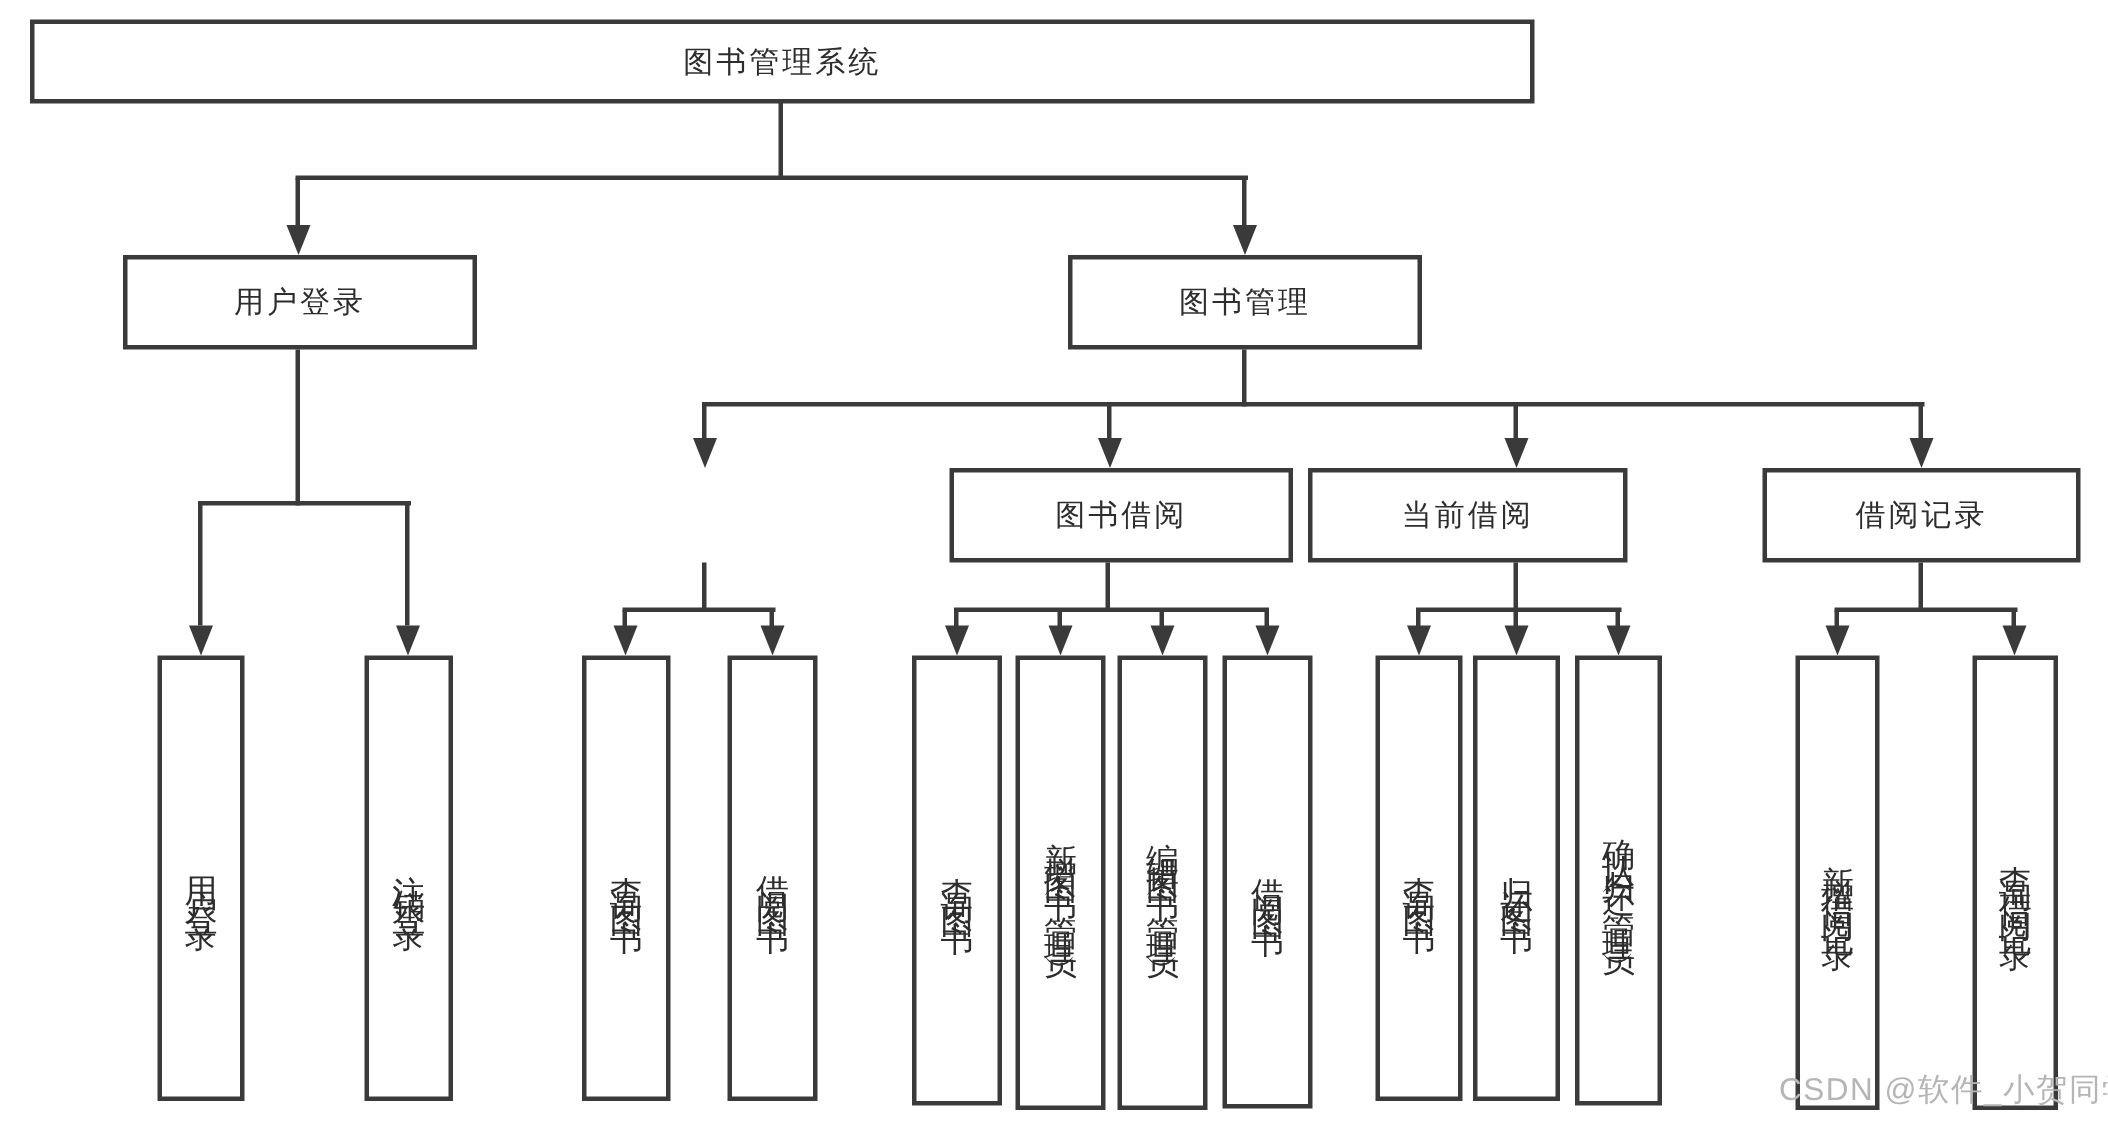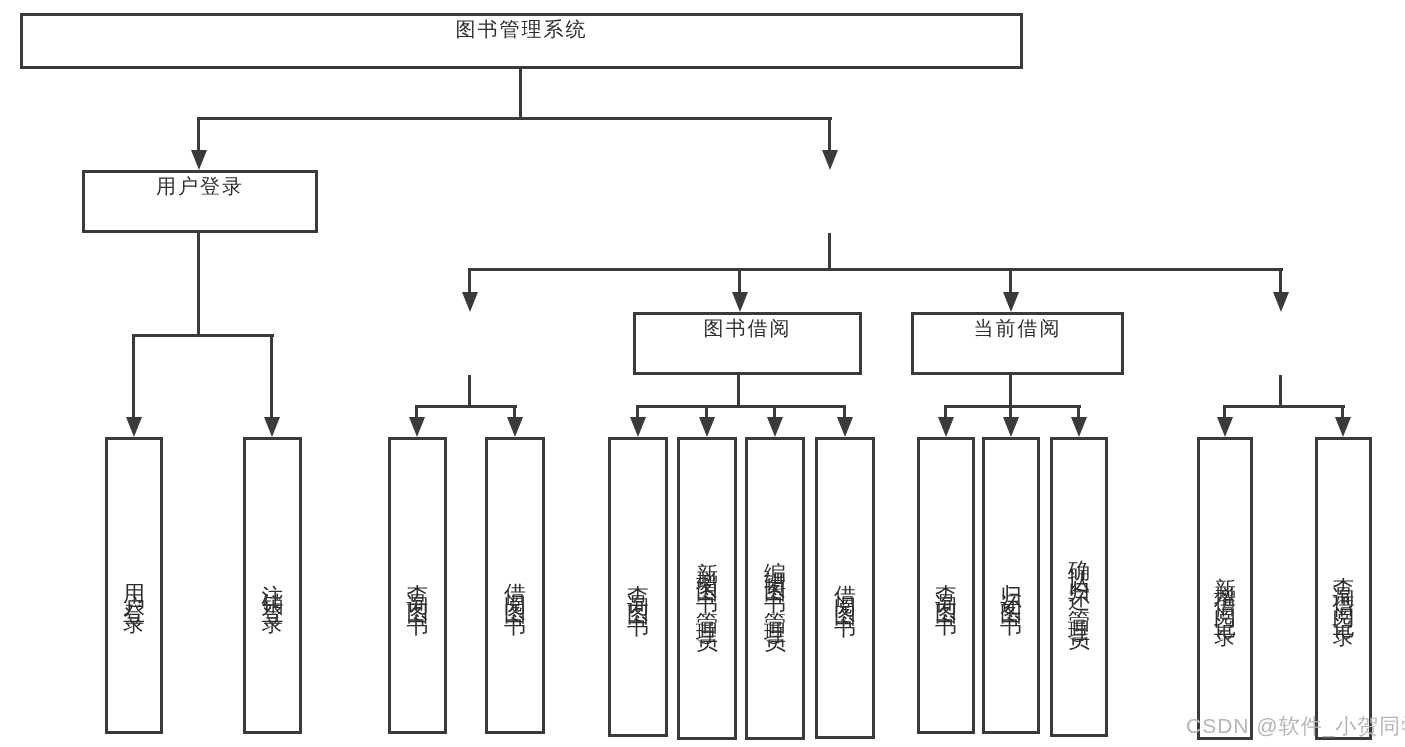--- a/index.html
+++ b/index.html
@@ -21,21 +21,21 @@
   .hl{position:absolute;height:3px;background:var(--line);}
   .ar{position:absolute;width:0;height:0;
       border-left:8px solid transparent;
       border-right:8px solid transparent;
       border-top:20px solid var(--line);}
   
   .box{
     position:absolute;height:63px;
     box-sizing:border-box;border:3px solid var(--line);
     background:var(--background);
-    display:flex;align-items:flex-start;justify-content:center;
+    display:flex;align-items:center;justify-content:center;
     font-size:20px;letter-spacing:2px;color:var(--text);
   }
   
   .leaf{
     position:absolute;top:437px;
     box-sizing:border-box;border:3px solid var(--line);
     background:var(--background);
     display:flex;align-items:center;justify-content:center;
   }
   .vtxt{
@@ -62,20 +62,23 @@
   <div class="vl" style="left:519px;top:68px;height:51px"></div>
   <div class="hl" style="left:197px;top:117px;width:635px"></div>
   <div class="vl" style="left:197px;top:119px;height:33px"></div>
   <div class="vl" style="left:828px;top:119px;height:33px"></div>
   <div class="ar" style="left:191px;top:150px"></div>
   <div class="ar" style="left:822px;top:150px"></div>
 
   <div class="box" style="left:82px;top:170px;width:236px">
     <span>用户登录</span>
   </div>
+  <div class="box" style="left:712px;top:170px;width:236px">
+    <span>图书管理</span>
+  </div>
 
   <div class="vl" style="left:197px;top:233px;height:104px"></div>
   <div class="hl" style="left:132px;top:334px;width:142px"></div>
   <div class="vl" style="left:132px;top:336px;height:81px"></div>
   <div class="vl" style="left:270px;top:336px;height:81px"></div>
   <div class="ar" style="left:126px;top:417px"></div>
   <div class="ar" style="left:264px;top:417px"></div>
 
   <div class="leaf" style="left:105px;width:58px;height:297px">
     <span class="vtxt">用户登录</span>
@@ -91,22 +94,25 @@
   <div class="vl" style="left:1009px;top:270px;height:24px"></div>
   <div class="vl" style="left:1279px;top:270px;height:24px"></div>
   <div class="ar" style="left:462px;top:292px"></div>
   <div class="ar" style="left:732px;top:292px"></div>
   <div class="ar" style="left:1003px;top:292px"></div>
   <div class="ar" style="left:1273px;top:292px"></div>
 
   <div class="box" style="left:633px;top:312px;width:229px">
     <span>图书借阅</span>
   </div>
-  <div class="box" style="left:911px;top:312px;width:213px">
+  <div class="box" style="left:872px;top:312px;width:213px">
     <span>当前借阅</span>
+  </div>
+  <div class="box" style="left:1175px;top:312px;width:212px">
+    <span>借阅记录</span>
   </div>
 
   <div class="vl" style="left:468px;top:375px;height:33px"></div>
   <div class="hl" style="left:415px;top:405px;width:102px"></div>
   <div class="vl" style="left:415px;top:407px;height:11px"></div>
   <div class="vl" style="left:513px;top:407px;height:11px"></div>
   <div class="ar" style="left:409px;top:417px"></div>
   <div class="ar" style="left:507px;top:417px"></div>
 
   <div class="leaf" style="left:388px;width:59px;height:297px">

